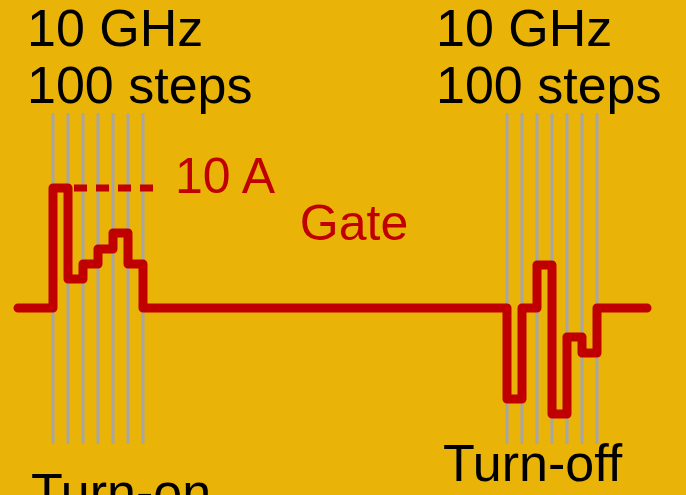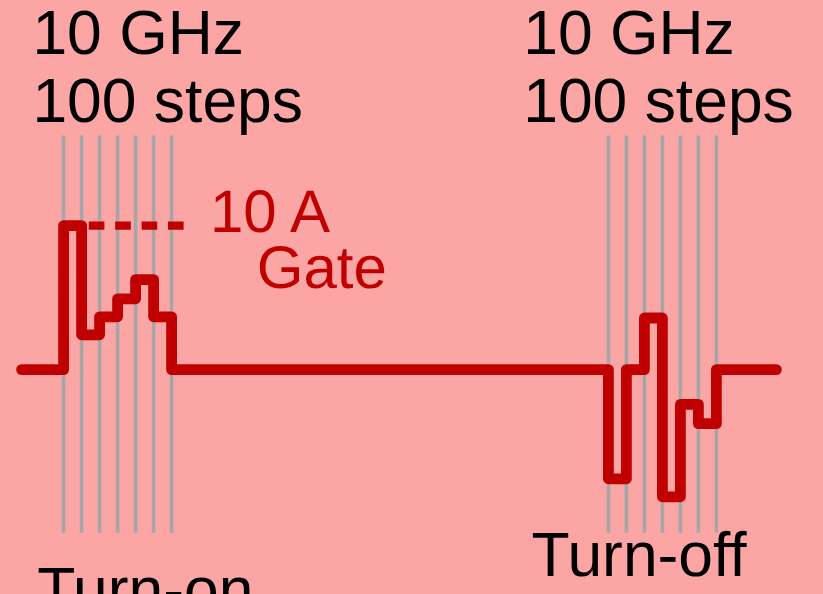--- a/index.html
+++ b/index.html
@@ -4,21 +4,21 @@
 <style>
   html, body {
     margin: 0;
     padding: 0;
     background: #ffffff;
   }
   .stage {
     position: relative;
     width: 686px;
     height: 495px;
-    background: #fca5a5;
+    background: #eab308;
     overflow: hidden;
     font-family: "Liberation Sans", sans-serif;
   }
   .wave-svg {
     position: absolute;
     left: 0;
     top: 0;
     width: 686px;
     height: 495px;
   }
@@ -32,23 +32,24 @@
   }
   .lbl.red {
     color: #c00000;
     font-size: 50px;
     line-height: 53px;
   }
   .lbl-top-left   { left: 27px;  top: 0px; }
   .lbl-top-right  { left: 436px; top: 0px; }
   .lbl-ten-amp    { left: 160px; top: 150px; margin-left: 15px; }
   .lbl-gate-current {
-    left: 214px;
+    left: 234px;
     top: 197px;
     width: 240px;
+    text-align: center;
     white-space: normal;
   }
   .lbl-turn-on    { left: 31px;  top: 435px; margin-top: 29px; }
   .lbl-turn-off   { left: 405px; top: 435px; margin-left: 38px; }
 </style>
 </head>
 <body>
 
 <div class="stage">
 

